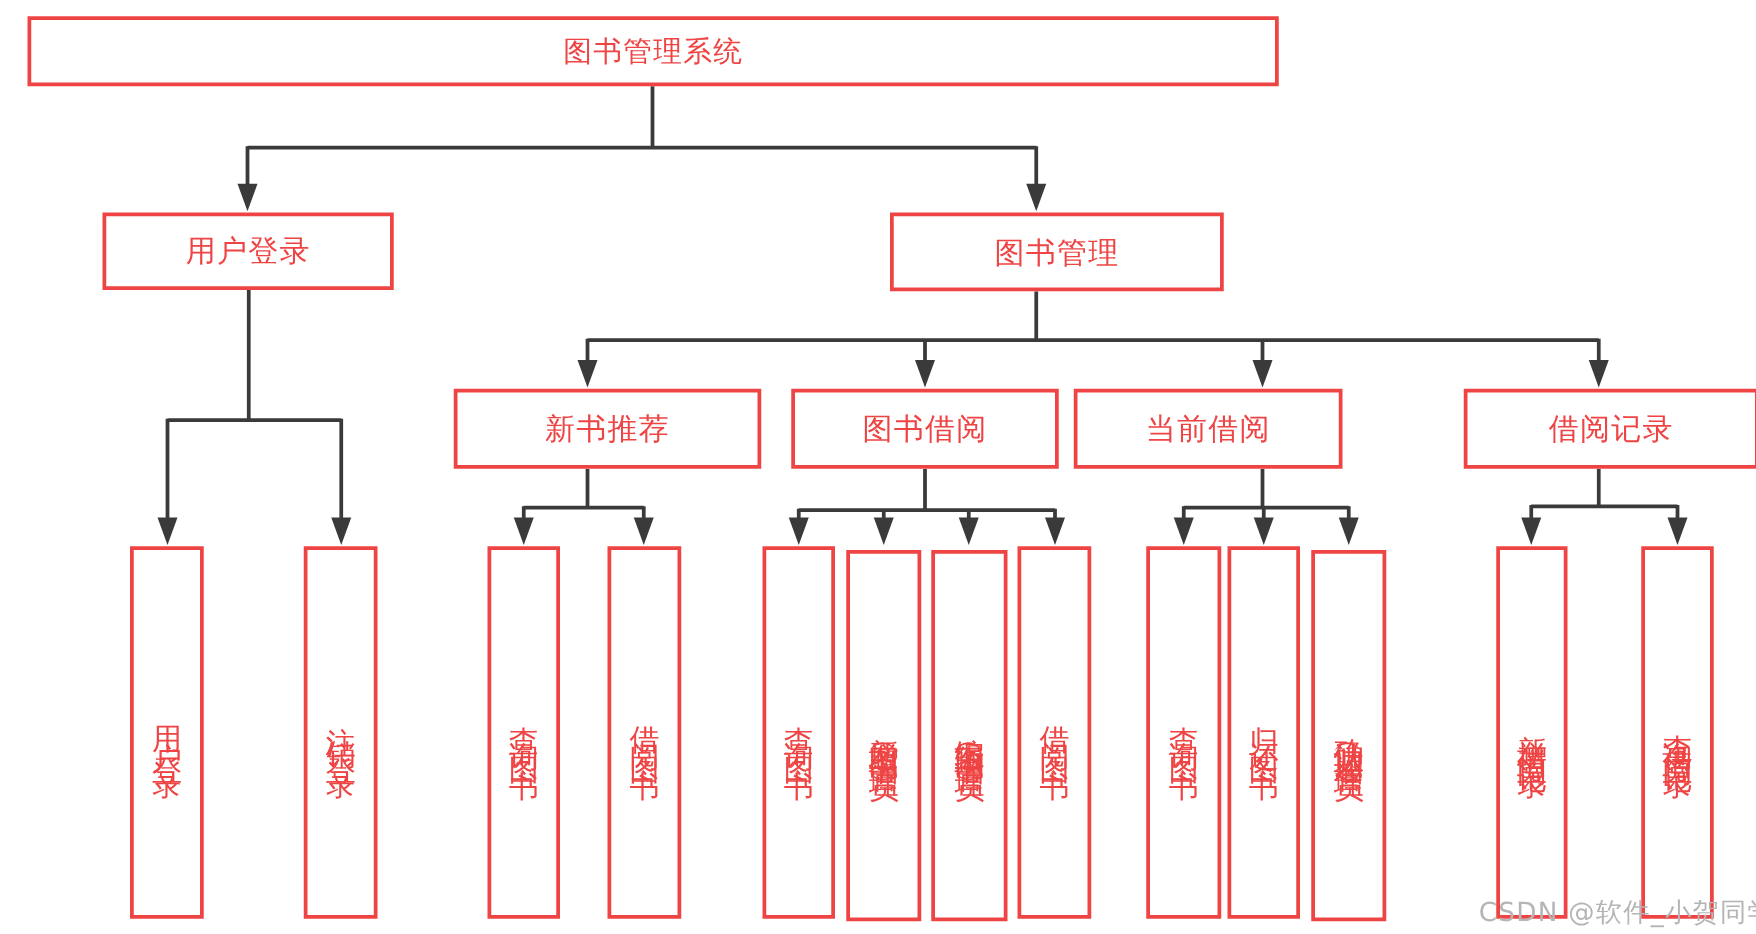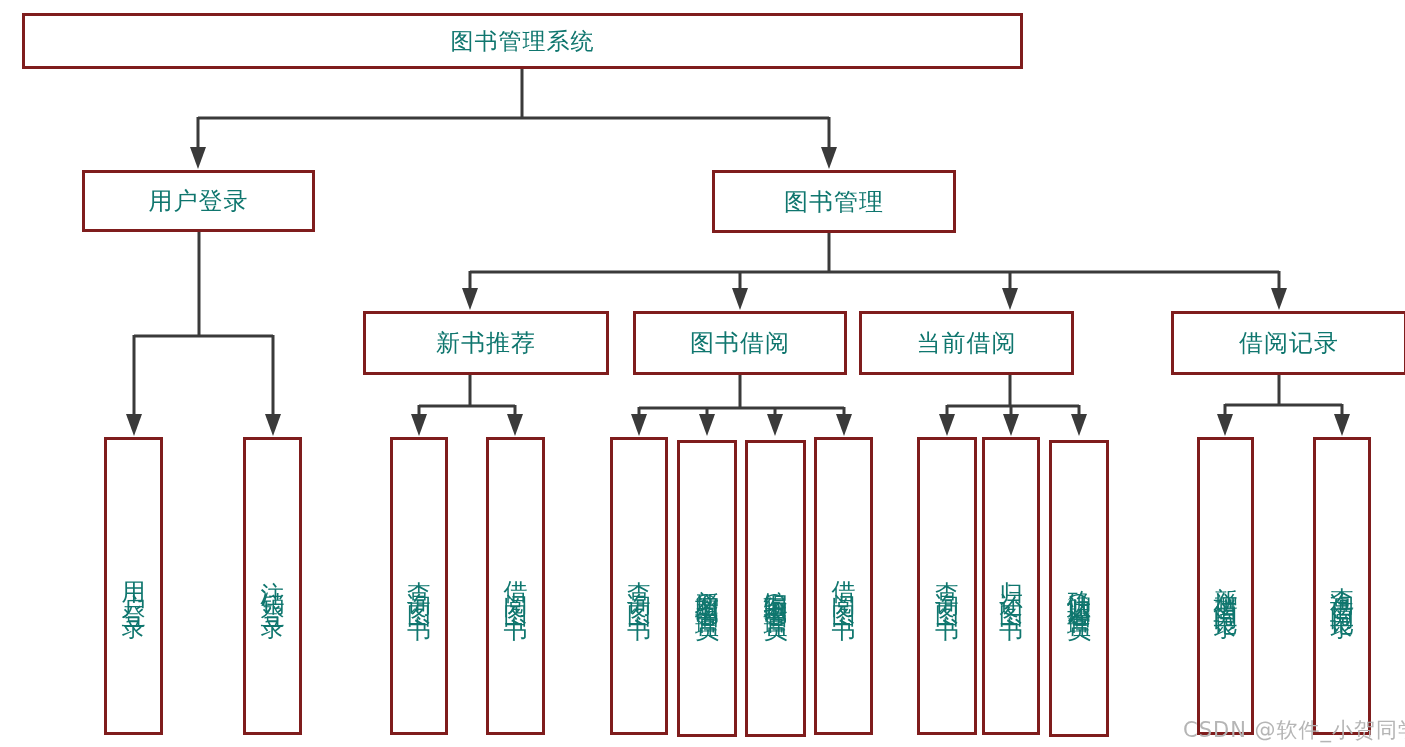--- a/index.html
+++ b/index.html
@@ -13,26 +13,26 @@
   }
   #connectors {
     position: absolute;
     left: 0; top: 0;
     width: 1405px; height: 747px;
     pointer-events: none;
   }
   .node {
     position: absolute;
     box-sizing: border-box;
-    border: 3px solid #7f1d1d;
+    border: 3px solid #ef4444;
     background: #ffffff;
     display: flex;
     align-items: center;
     justify-content: center;
-    color: #0f766e;
+    color: #ef4444;
     z-index: 2;
   }
   .h-node { font-size: 24px; letter-spacing: 1px; }
   .root-node { font-size: 23px; }
   .v-node {
     writing-mode: vertical-rl;
     font-size: 24px;
     line-height: 1;
   }
   .v-gap-wide  { letter-spacing: 12px; }
@@ -88,21 +88,21 @@
     <polygon class="ctri" points="1071,414 1087,414 1079,436"></polygon>
 
     <path class="cline" d="M1279 375 V405 M1225 405 H1342 M1225 404 V426 M1342 404 V426"></path>
     <polygon class="ctri" points="1217,414 1233,414 1225,436"></polygon>
     <polygon class="ctri" points="1334,414 1350,414 1342,436"></polygon>
   </svg>
 
   <div class="node h-node root-node" style="left:22px; top:13px; width:1001px; height:56px;">图书管理系统</div>
 
   <div class="node h-node" style="left:82px; top:170px; width:233px; height:62px;">用户登录</div>
-  <div class="node h-node" style="left:712px; top:170px; width:244px; height:63px;">图书管理</div>
+  <div class="node h-node" style="left:712px; top:170px; width:267px; height:63px;">图书管理</div>
 
   <div class="node h-node" style="left:363px; top:311px; width:246px; height:64px;">新书推荐</div>
   <div class="node h-node" style="left:633px; top:311px; width:214px; height:64px;">图书借阅</div>
   <div class="node h-node" style="left:859px; top:311px; width:215px; height:64px;">当前借阅</div>
   <div class="node h-node" style="left:1171px; top:311px; width:236px; height:64px;">借阅记录</div>
 
   <div class="node v-node v-gap-wide" style="left:104px; top:437px; width:59px; height:298px;">用户登录</div>
   <div class="node v-node v-gap-wide" style="left:243px; top:437px; width:59px; height:298px;">注销登录</div>
 
   <div class="node v-node v-gap-wide" style="left:390px; top:437px; width:58px; height:298px;">查询图书</div>

